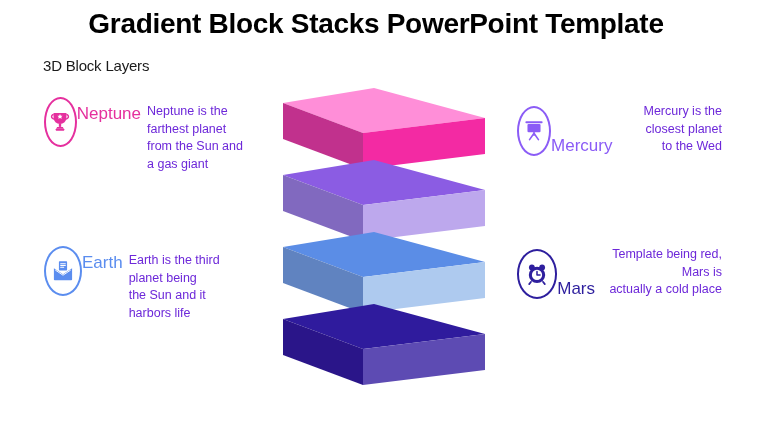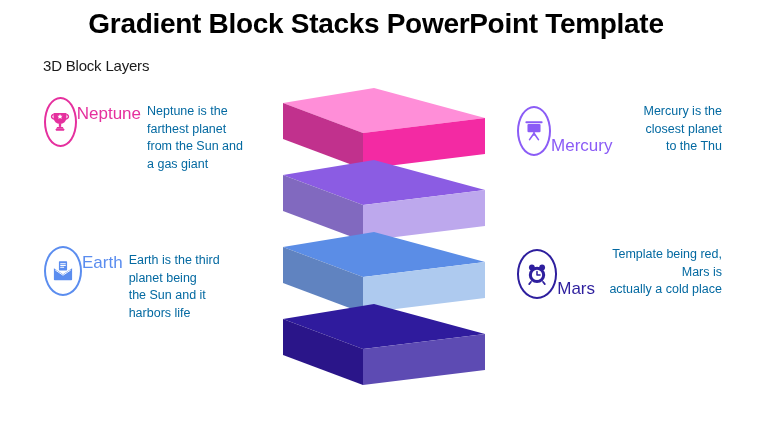--- a/index.html
+++ b/index.html
@@ -35,21 +35,21 @@
   .icon-circle{
     width:46px;height:46px;border:2px solid var(--accent);
     border-radius:50%;display:flex;align-items:center;justify-content:center;
     color:var(--accent);box-sizing:content-box;
   }
   .planet-label{
     margin-top:7px;font-size:17px;font-weight:400;color:var(--accent);
     line-height:20px;
   }
   .planet-desc{
-    margin:6px 0 0 6px;font-size:12.5px;line-height:17.5px;color:#0369a1;
+    margin:6px 0 0 6px;font-size:12.5px;line-height:17.5px;color:#6d28d9;
   }
 </style>
 </head>
 <body>
 
 <main>
 
   <h1 class="slide-title">Gradient Block Stacks PowerPoint Template</h1>
   <h2 class="section-title">3D Block Layers</h2>
 
@@ -98,21 +98,21 @@
 
   <div class="card right-side mercury pos-tr">
     <div class="icon-circle">
       <svg width="28" height="28" viewBox="0 0 24 24">
         <rect x="4.6" y="3.6" width="14.8" height="1.7" rx="0.85" fill="currentColor"></rect>
         <rect x="6.4" y="5.9" width="11.2" height="7.2" rx="1" fill="currentColor"></rect>
         <path d="M12,13.2 L12,15.4 M12,14 L8.2,19.4 M12,14 L15.8,19.4" fill="none" stroke="currentColor" stroke-width="1.4" stroke-linecap="round"></path>
       </svg>
     </div>
     <div class="planet-label">Mercury</div>
-    <p class="planet-desc"><span>Mercury is the closest planet</span><br><span>to the Thu</span></p>
+    <p class="planet-desc"><span>Mercury is the closest planet</span><br><span>to the Wed</span></p>
   </div>
 
   <div class="card left-side earth pos-bl">
     <div class="icon-circle">
       <svg width="28" height="28" viewBox="0 0 24 24">
         <rect x="8.5" y="3.6" width="7" height="8" rx="0.6" fill="currentColor"></rect>
         <path d="M10,5.8 h4 M10,7.3 h4 M10,8.8 h2.6" stroke="#ffffff" stroke-width="0.9" stroke-linecap="round"></path>
         <path d="M4.2,9.6 L11.3,14.4 Q12,14.9 12.7,14.4 L19.8,9.6 L19.8,19.3 Q19.8,20 19.1,20 L4.9,20 Q4.2,20 4.2,19.3 Z" fill="currentColor"></path>
         <path d="M5.4,11.2 L12,15.6 L18.6,11.2" fill="none" stroke="#ffffff" stroke-width="0.8"></path>
       </svg>

